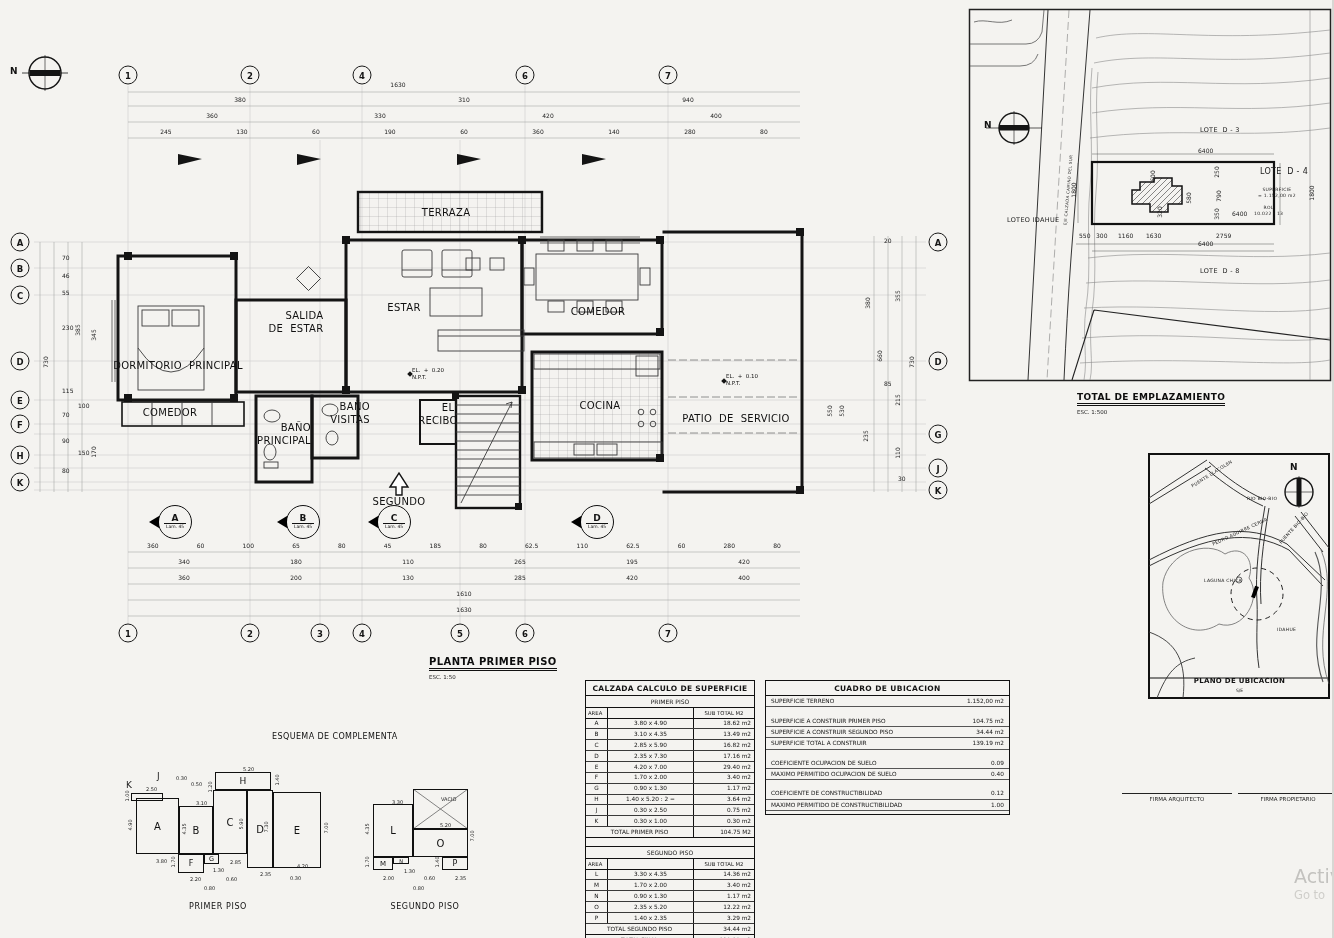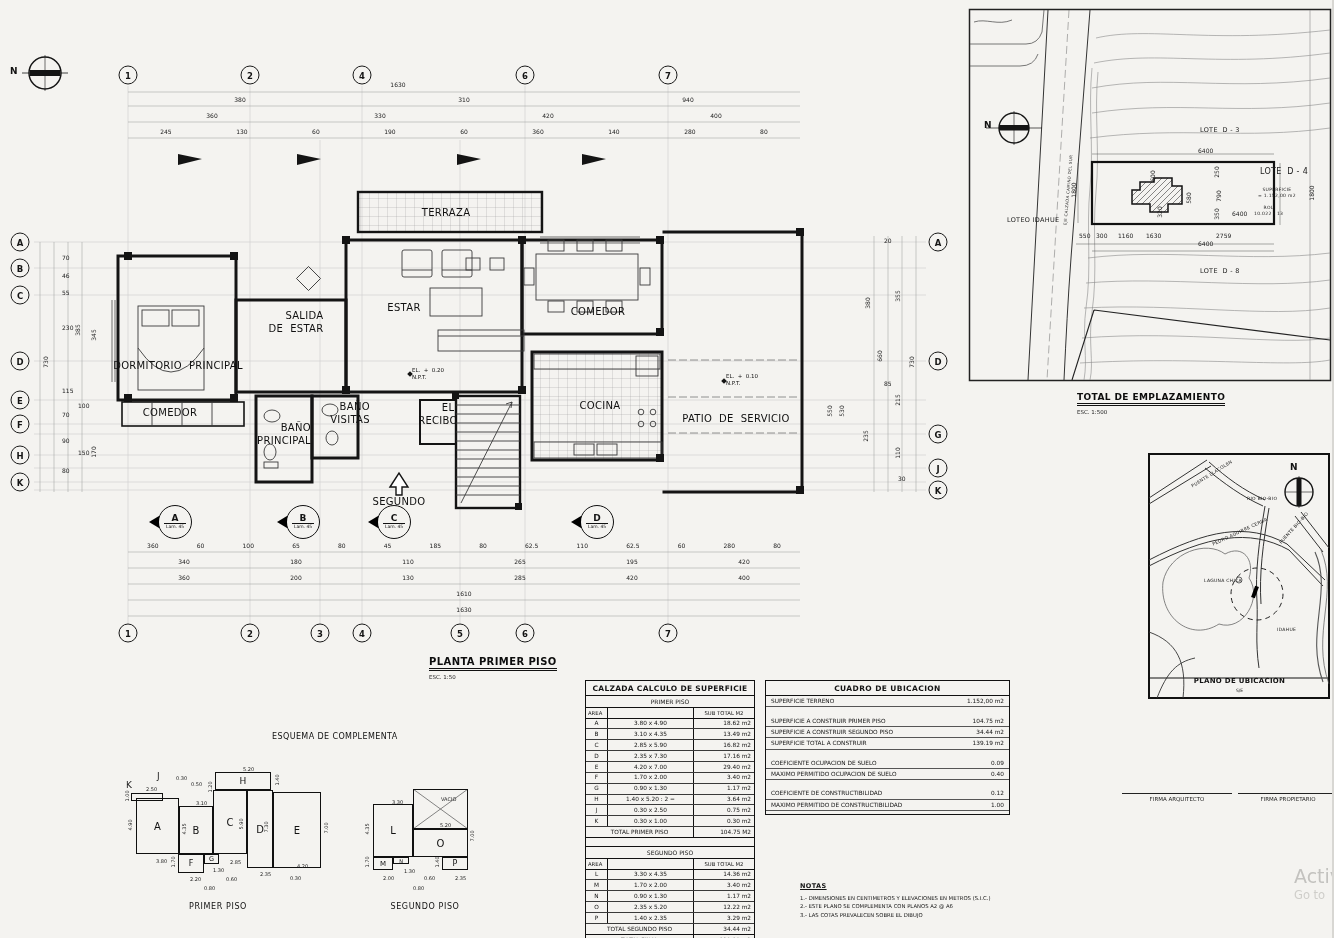--- a/index.html
+++ b/index.html
@@ -774,30 +774,20 @@
         <span>0.12</span>
       </div>
 
       <div class="srow" style="margin-top: 0px;">
         <span>MAXIMO PERMITIDO DE CONSTRUCTIBILIDAD</span>
         <span>1.00</span>
       </div>
     </div>
   </div>
 
-  <div class="notes">
-    <div class="notes-title">NOTAS</div>
-    <div>
-      <div class="note-line">1.-  DIMENSIONES EN CENTIMETROS Y ELEVACIONES EN METROS (S.I.C.)</div>
-
-      <div class="note-line">2.-  ESTE PLANO SE COMPLEMENTA CON PLANOS A2 @ A6</div>
-
-      <div class="note-line">3.-  LAS COTAS PREVALECEN SOBRE EL DIBUJO</div>
-    </div>
-  </div>
 
   <div class="sig" style="left:1122px;top:793px;width:110px">FIRMA ARQUITECTO</div>
   <div class="sig" style="left:1238px;top:793px;width:100px">FIRMA PROPIETARIO</div>
 
   <div class="wm">
     <div class="wm1">Activ</div>
     <div class="wm2">Go to</div>
   </div>
   <div class="edge"></div>
 

